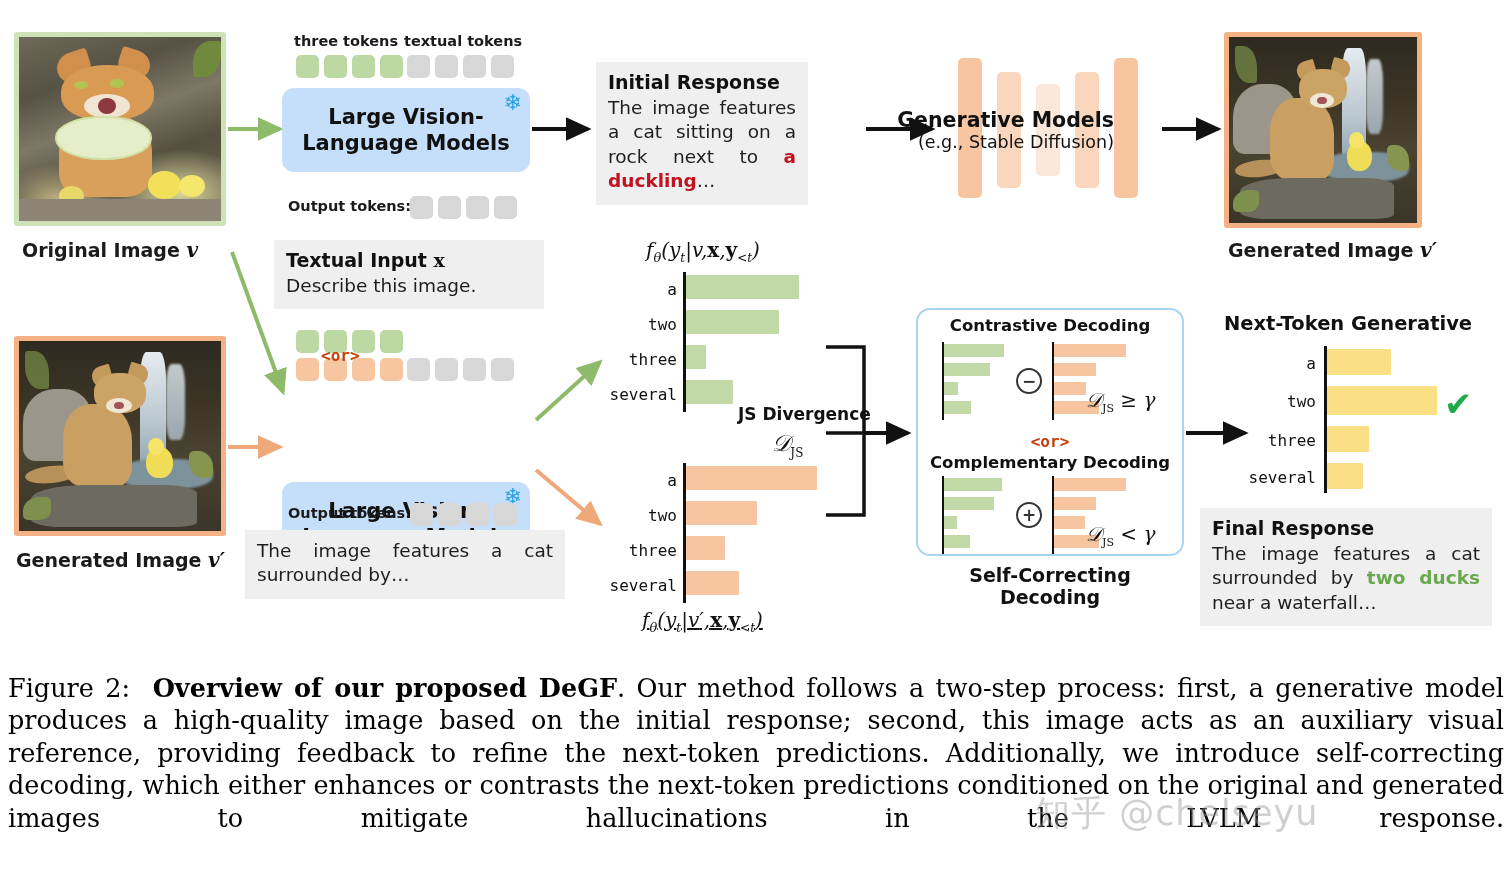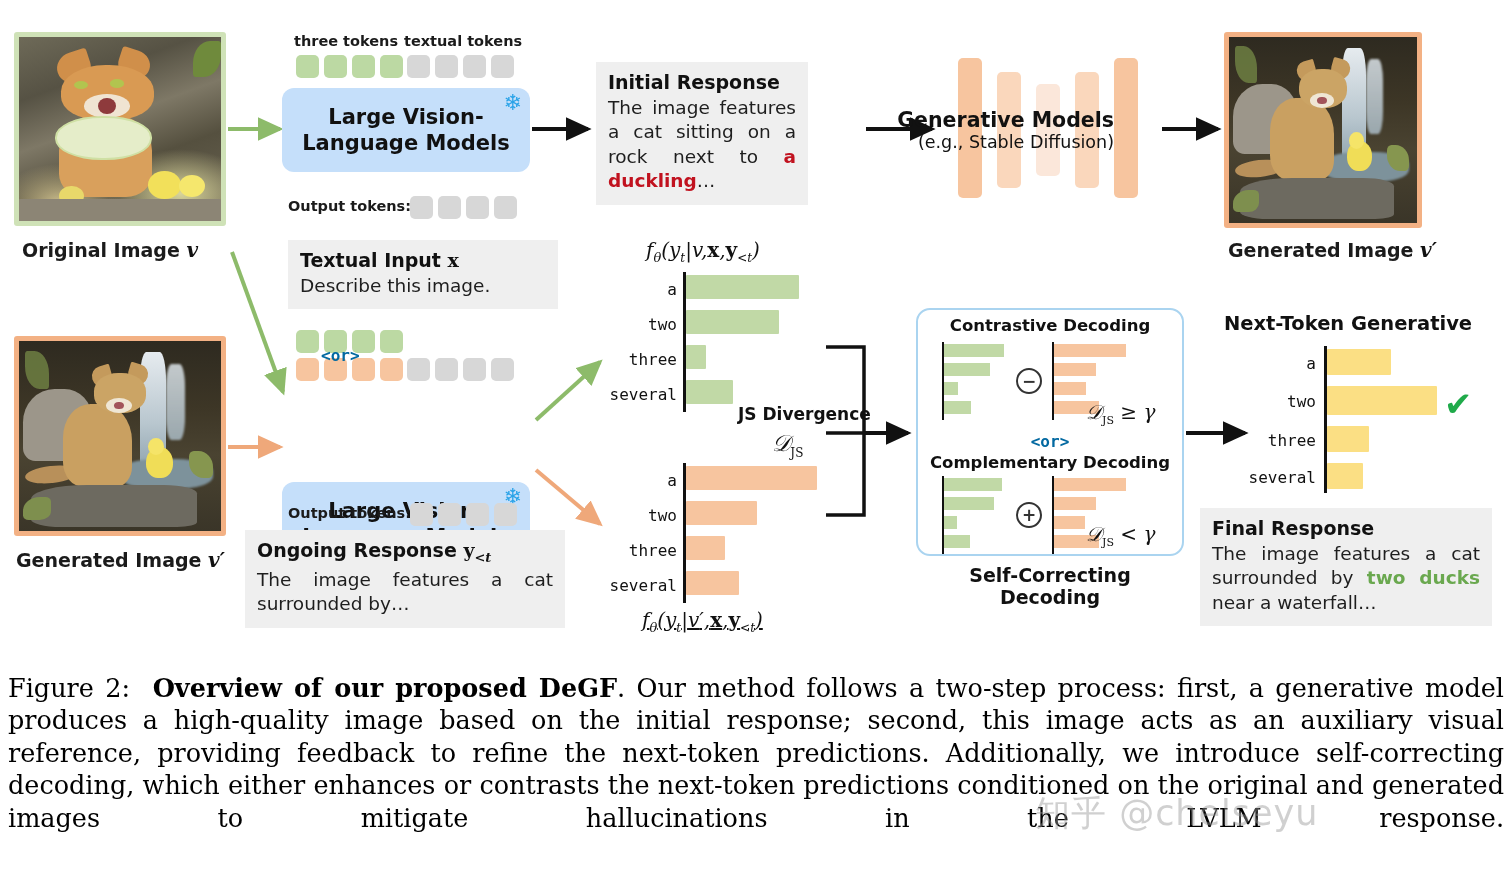--- a/index.html
+++ b/index.html
@@ -107,21 +107,21 @@
   
   .decodebox { border:2px solid #aad4f0; border-radius:14px; background:#fff; }
   .dec-title { font-size:16.5px; font-weight:700; color:#111; text-align:center; }
   .mini-axis { position:absolute; width:2px; background:#111; }
   .mini-bar { position:absolute; height:13px; }
   .opcircle {
     position:absolute; width:26px; height:26px; border-radius:50%;
     border:2px solid #333; color:#333; font-size:17px; font-weight:700;
     display:flex; align-items:center; justify-content:center; background:#fff;
   }
-  .orlabel { font-family:"DejaVu Sans Mono", monospace; font-weight:700; font-size:16px; color:#0369a1; }
+  .orlabel { font-family:"DejaVu Sans Mono", monospace; font-weight:700; font-size:16px; color:#c2410c; }
 
   
   .caption {
     position:absolute; left:8px; top:672px; width:1496px;
     font-family:"DejaVu Serif", serif; font-size:25.5px; line-height:1.27;
     color:#000; text-align: justify; text-align-last: justify;
   }
   .caption b { font-weight:700; }
 
   .watermark {
@@ -273,21 +273,21 @@
     <span class="snow">❄</span>
   </div>
   <div class="abs small-lbl" style="left:288px; top:198px;">Output tokens:</div>
   <div class="abs tokrow" style="left:410px; top:196px;">
     <span class="tok tok-grey"></span>
     <span class="tok tok-grey"></span>
     <span class="tok tok-grey"></span>
     <span class="tok tok-grey"></span>
   </div>
 
-  <div class="abs greybox" style="left:288px; top:240px; width:270px;">
+  <div class="abs greybox" style="left:274px; top:240px; width:270px;">
     <div class="gb-title">
       <span>Textual Input </span><b class="formula" style="font-style:normal;font-weight:700;font-size:19px;">x</b>
     </div>
     <div class="gb-body" style="text-align:left;">Describe this image.</div>
   </div>
 
   <div class="abs tokrow" style="left:296px; top:330px;">
     <span class="tok tok-green"></span>
     <span class="tok tok-green"></span>
     <span class="tok tok-green"></span>
@@ -316,23 +316,20 @@
   </div>
   <div class="abs small-lbl" style="left:288px; top:505px;">Output tokens:</div>
   <div class="abs tokrow" style="left:410px; top:503px;">
     <span class="tok tok-grey"></span>
     <span class="tok tok-grey"></span>
     <span class="tok tok-grey"></span>
     <span class="tok tok-grey"></span>
   </div>
 
   <div class="abs greybox" style="left:245px; top:530px; width:320px;">
-    <div class="gb-title">
-      <span>Ongoing Response </span><b style="font-family:'DejaVu Serif',serif;">y</b><sub class="formula" style="font-size:13px;">&lt;t</sub>
-    </div>
     <div class="gb-body">The image features a cat surrounded by…</div>
   </div>
 
   <div class="abs greybox" style="left:596px; top:62px; width:212px;">
     <div class="gb-title">Initial Response</div>
     <div class="gb-body"><span>The image features a cat sitting on a rock next to </span><span class="hl-red">a duckling</span><span>…</span></div>
   </div>
 
   <div class="abs" style="left:952px; top:50px; width:200px; height:155px;">
     <div class="abs" style="left:6px;  top:8px;  width:24px; height:140px; background:#f7c59f; border-radius:5px;"></div>
@@ -402,21 +399,21 @@
     <div class="mini-bar bar-green" style="left:26px; top:91px; width:27px;"></div>
 
     <div class="opcircle" style="left:98px; top:58px;">−</div>
 
     <div class="mini-axis" style="left:134px; top:32px; height:78px;"></div>
     <div class="mini-bar bar-orange" style="left:136px; top:34px; width:72px;"></div>
     <div class="mini-bar bar-orange" style="left:136px; top:53px; width:42px;"></div>
     <div class="mini-bar bar-orange" style="left:136px; top:72px; width:32px;"></div>
     <div class="mini-bar bar-orange" style="left:136px; top:91px; width:45px;"></div>
 
-    <div class="formula" style="position:absolute; left:168px; top:90px; font-size:20px;">
+    <div class="formula" style="position:absolute; left:168px; top:78px; font-size:20px;">
       <span>𝒟</span><sub style="font-size:11px; font-style:normal;">JS</sub>&nbsp;<span>≥ γ</span>
     </div>
 
     <div class="orlabel" style="position:absolute; left:0; top:122px; width:100%; text-align:center;">&lt;or&gt;</div>
 
     <div class="dec-title" style="position:absolute; left:0; top:143px; width:100%;">Complementary Decoding</div>
 
     <div class="mini-axis" style="left:24px; top:166px; height:78px;"></div>
     <div class="mini-bar bar-green" style="left:26px; top:168px; width:58px;"></div>
     <div class="mini-bar bar-green" style="left:26px; top:187px; width:50px;"></div>

